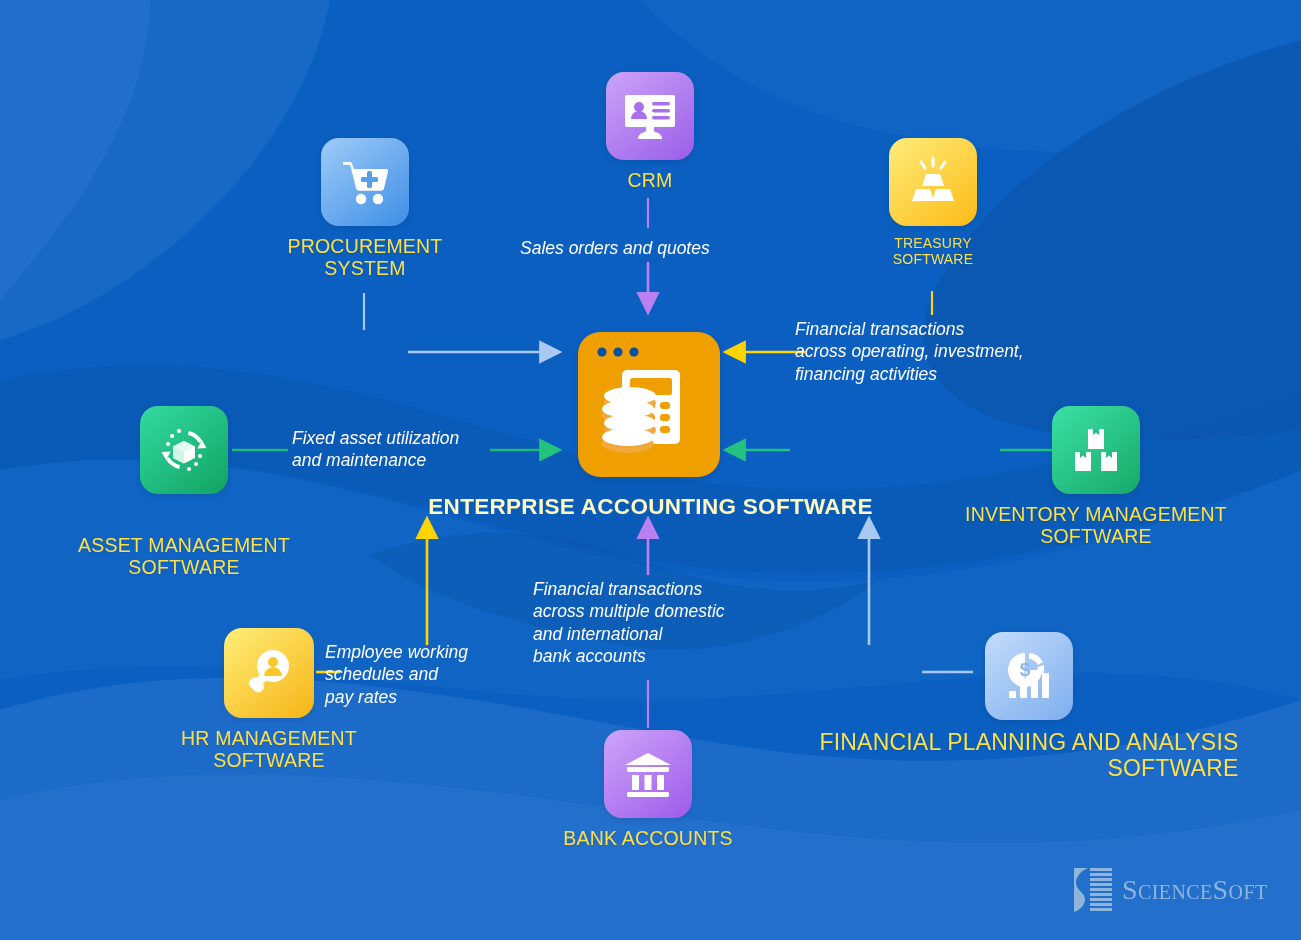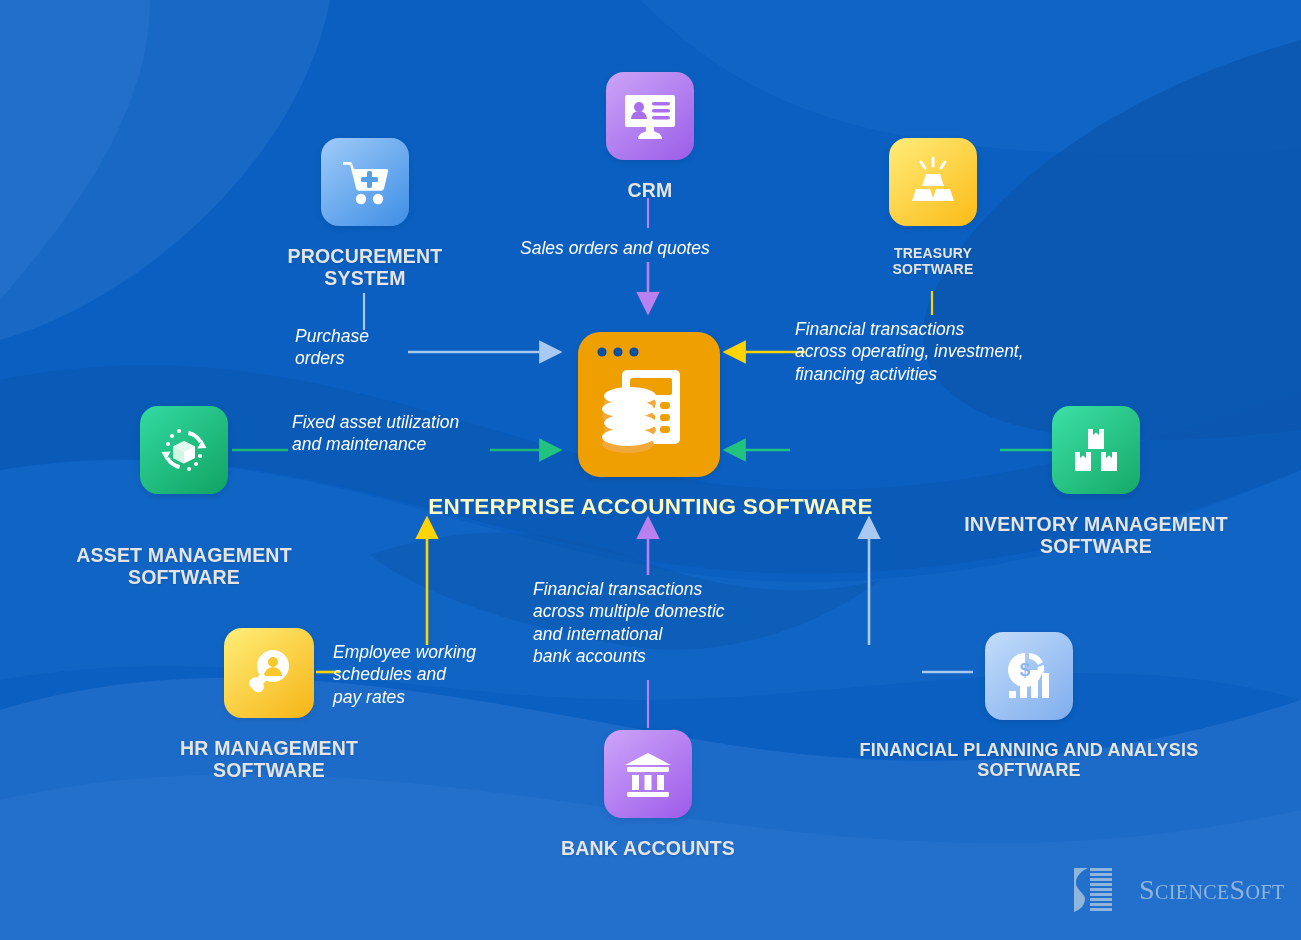--- a/index.html
+++ b/index.html
@@ -8,37 +8,37 @@
     font-family:"Liberation Sans", sans-serif;
     background:#0A5FC0;
   }
   #stage{position:relative;width:1301px;height:940px;overflow:hidden;}
   #bg{position:absolute;inset:0;width:1301px;height:940px;}
 
   .node{position:absolute;display:flex;flex-direction:column;align-items:center;}
   .tile{border-radius:18px;display:flex;align-items:center;justify-content:center;box-shadow:0 2px 6px rgba(0,0,0,.10);}
   .tile svg{display:block;}
   .nlabel{
-    color:#e5e5e5;font-weight:bold;text-align:center;
-    letter-spacing:.2px;line-height:1.12;margin-top:20px;
+    color:#fde047;font-weight:normal;text-align:center;
+    letter-spacing:.2px;line-height:1.12;margin-top:10px;
     text-shadow:0 1px 2px rgba(0,0,0,.10);
   }
 
   .caption{
     position:absolute;color:#FFFFFF;font-style:italic;
     font-size:17.5px;line-height:1.28;text-align:left;
     white-space:pre-line;
   }
 
   .center-label{
     position:absolute;color:#fef9c3;font-weight:bold;
     font-size:22.5px;letter-spacing:.3px;text-align:center;white-space:nowrap;
   }
 
-  .logo{position:absolute;display:flex;align-items:center;gap:25px;}
+  .logo{position:absolute;display:flex;align-items:center;gap:8px;}
   .logo-text{
     color:#8FB5DD;font-size:28px;letter-spacing:.4px;font-family:"Liberation Serif",serif;
   }
   .logo-text .sm{font-size:20px;}
 </style>
 </head>
 <body>
 
 <div id="stage">
 
@@ -253,33 +253,31 @@
         <path d="M25,6 a17,17 0 1 0 17,17 h-17 Z" fill="#FFFFFF"></path>
         <path d="M29,6 a17,17 0 0 1 14,9 l-5,3 a11,11 0 0 0 -9,-6 Z" fill="#FFFFFF"></path>
         <path d="M44,18 a17,17 0 0 1 -1,9 l-6,-2 a11,11 0 0 0 0.7,-5 Z" fill="#FFFFFF"></path>
         <text x="25" y="29" font-size="19" font-weight="bold" fill="#8DB6EE" text-anchor="middle" font-family="Liberation Sans, sans-serif">$</text>
         <rect x="9" y="44" width="7" height="7" fill="#FFFFFF"></rect>
         <rect x="20" y="38" width="7" height="13" fill="#FFFFFF"></rect>
         <rect x="31" y="33" width="7" height="18" fill="#FFFFFF"></rect>
         <rect x="42" y="26" width="7" height="25" fill="#FFFFFF"></rect>
       </svg>
     </div>
-    <div class="nlabel" style="font-size: 18px; white-space: pre-line;">FINANCIAL PLANNING AND ANALYSIS
-SOFTWARE</div>
-  </div>
-
-  <div class="caption" style="left: 295px; top: 325px; width: 140px; white-space: pre-line;">Purchase
-orders</div>
+    <div class="nlabel" style="font-size: 23px; white-space: pre-line; text-align: right;">FINANCIAL PLANNING AND ANALYSIS
+SOFTWARE</div>
+  </div>
+
   <div class="caption" style="left: 520px; top: 237px; width: 258px; white-space: pre-line;">Sales orders and quotes</div>
   <div class="caption" style="left: 795px; top: 318px; width: 275px; white-space: pre-line;">Financial transactions
 across operating, investment,
 financing activities</div>
-  <div class="caption" style="left: 292px; top: 411px; width: 204px; white-space: pre-line;">Fixed asset utilization
+  <div class="caption" style="left: 292px; top: 427px; width: 204px; white-space: pre-line;">Fixed asset utilization
 and maintenance</div>
-  <div class="caption" style="left: 333px; top: 641px; width: 190px; white-space: pre-line;">Employee working
+  <div class="caption" style="left: 325px; top: 641px; width: 190px; white-space: pre-line;">Employee working
 schedules and
 pay rates</div>
   <div class="caption" style="left: 533px; top: 578px; width: 230px; white-space: pre-line;">Financial transactions
 across multiple domestic
 and international
 bank accounts</div>
 
   <div class="logo" style="left:1070px;top:866px;">
     <svg width="44" height="48" viewBox="0 0 44 48">
       <path d="M4,2 h14 c-9,4 -12,10 -12,15 c0,7 9,10 9,16 c0,5 -4,11 -11,13 Z" fill="#8FB5DD"></path>

